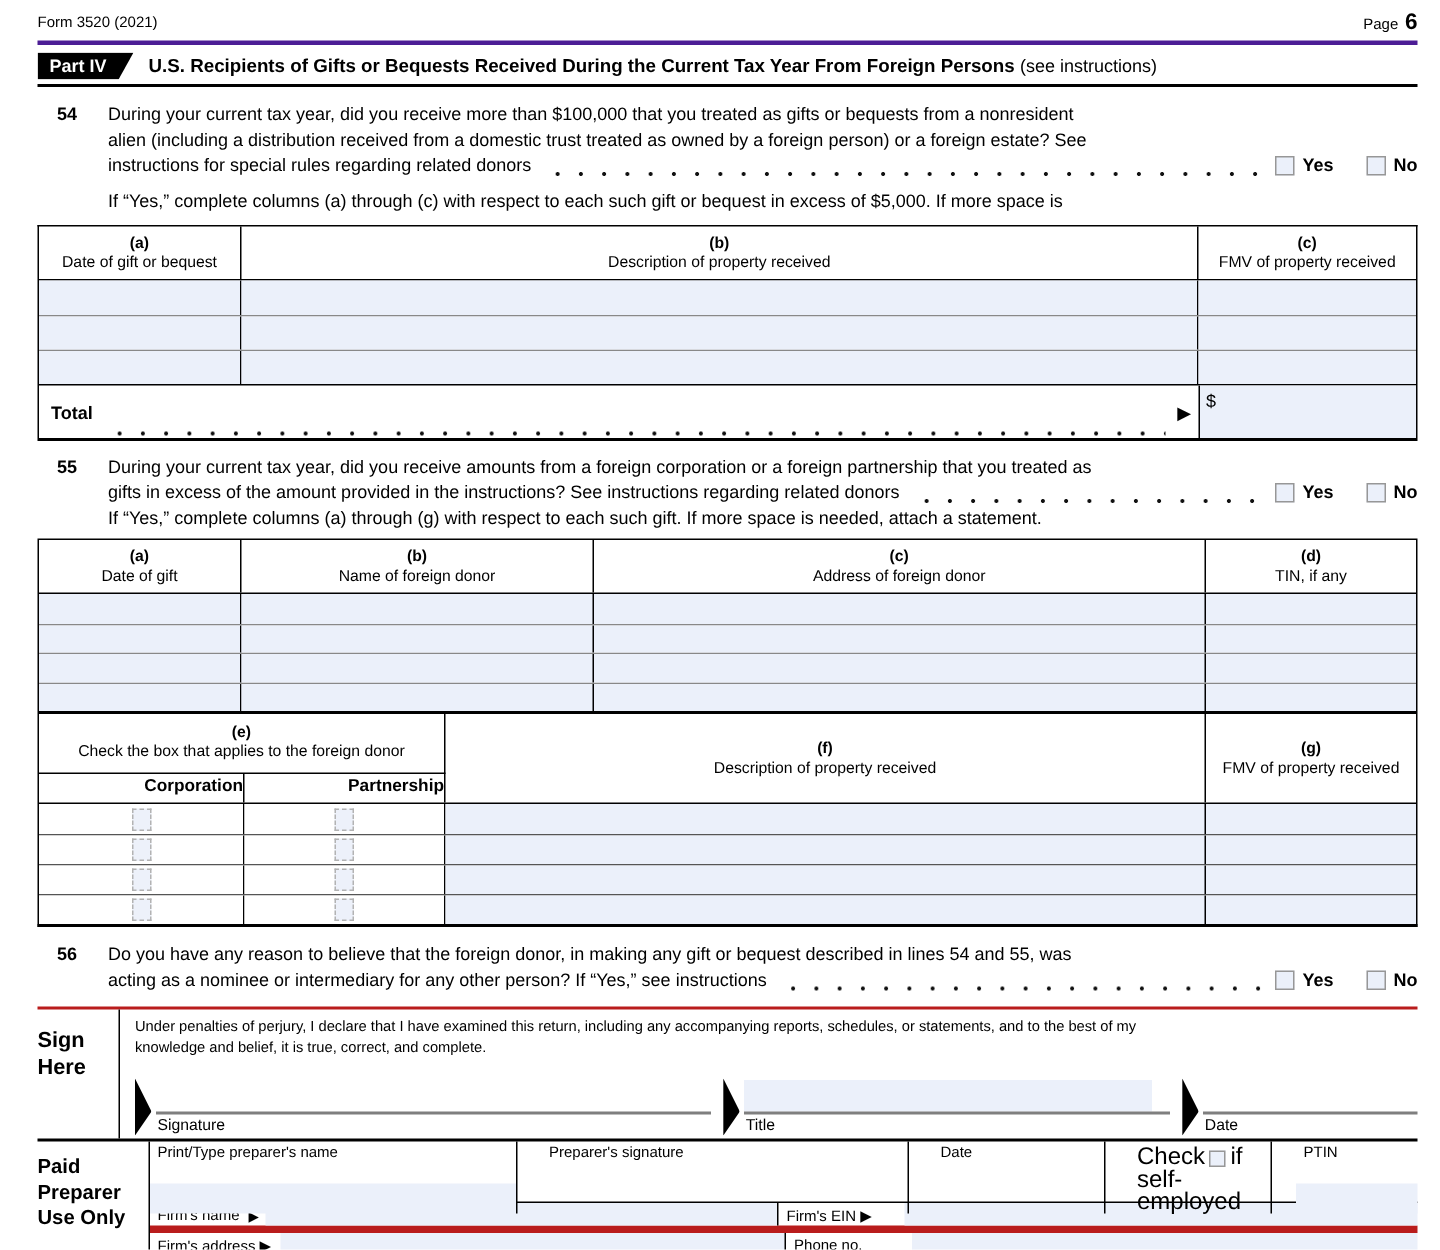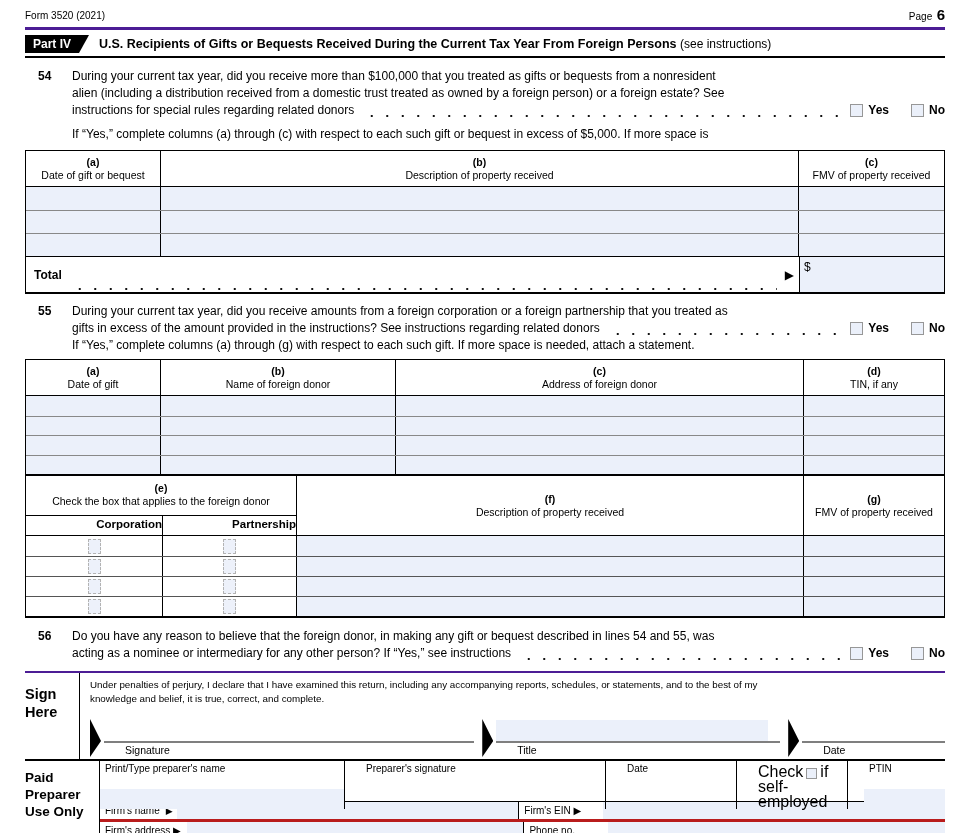--- a/index.html
+++ b/index.html
@@ -84,52 +84,52 @@
   .t55b { border-bottom:2.5px solid #000; }
   .cbrow { height:20px; }
   .cbrow + .cbrow { border-top:1px solid #555; }
   .cbcell { background:#fff; border-right:1px solid #000; display:flex;
             align-items:center; justify-content:center; }
   .cbcell .fieldbox { width:13px; height:15px; background:#edf1fa; border:1px dashed #b3b3b3; }
   .bluecell { background:#ebf0fa; border-right:1px solid #000; }
   .bluecell:last-child { border-right:none; }
 
   
-  .sign-sec { display:grid; grid-template-columns:55px 1fr; border-top:2px solid #4c1d95; margin-top:9px; }
+  .sign-sec { display:grid; grid-template-columns:55px 1fr; border-top:2px solid #b91c1c; margin-top:9px; }
   .sign-label { border-right:1px solid #000; padding-top:12px; font-weight:bold;
                 font-size:14.5px; line-height:18px; }
   .sign-body { padding:5px 0 0 10px; }
   .perjury { font-size:9.8px; line-height:13.5px; white-space:nowrap; }
   .sig-row { display:flex; margin-top:4px; height:50px; }
   .sigseg { position:relative; }
   .seg1 { flex:2.45; } .seg2 { flex:1.9; margin-left:8px; } .seg3 { flex:1; margin-left:8px; }
   .sig-arrow { position:absolute; left:0; bottom:2px; width:11px; height:38px;
                background:#000; clip-path:polygon(0 0,100% 58%,0 100%); }
   .sig-body2 { margin-left:14px; height:100%; display:flex; flex-direction:column;
                justify-content:flex-end; }
   .sig-field { height:21px; background:#ebf0fa; margin-right:12px; }
   .sig-line { border-top:2px solid #7f7f7f; }
-  .sig-cap { font-size:10.5px; padding:1px 0 3px 1px;margin-left:20px; }
+  .sig-cap { font-size:10.5px; padding:1px 0 3px 1px; }
 
   
   .prep-sec { display:grid; grid-template-columns:75px 1fr; border-top:2px solid #000;
               border-bottom:2.5px solid #000; }
   .prep-label { border-right:1px solid #000; font-weight:bold; font-size:13.5px;
                 line-height:17px; padding-top:8px; }
   .prow1 { display:grid; grid-template-columns:245px 245px 115px 95px 1fr; height:41px;
            border-bottom:1px solid #000;gap:16px; }
   .pcell { border-right:1px solid #000; font-size:10px; position:relative; }
   .pcell:last-child { border-right:none; }
   .plab { padding:2px 0 0 5px; display:block; }
   .pfill { position:absolute; left:0; right:0; bottom:0; height:20px; background:#ebf0fa; }
   .checkcell { font-size:16px; padding:3px 0 0 5px; line-height:15px; }
   .minicb { width:11px; height:11px; background:#ebf0fa; border:1px solid #979797;
             display:inline-block; vertical-align:-2px; margin:0 3px; }
   .prow23 { display:flex; height:19.5px; align-items:stretch; }
-  .prow23.mid { border-bottom:3px solid #b91c1c; }
+  .prow23.mid { border-bottom:5px solid #b91c1c; }
   .flab { font-size:10px; padding:3px 6px 0 5px; white-space:nowrap; }
   .fptr { font-size:9px; padding-top:4px; margin-right:4px; }
   .ffill { flex:1; background:#ebf0fa; }
   .fdiv { width:1px; background:#000; }
   .fein { width:84px; font-size:10px; padding:3px 0 0 5px; white-space:nowrap; }
   .feinfill { width:145px; background:#ebf0fa; }
 </style>
 </head>
 <body>
 

